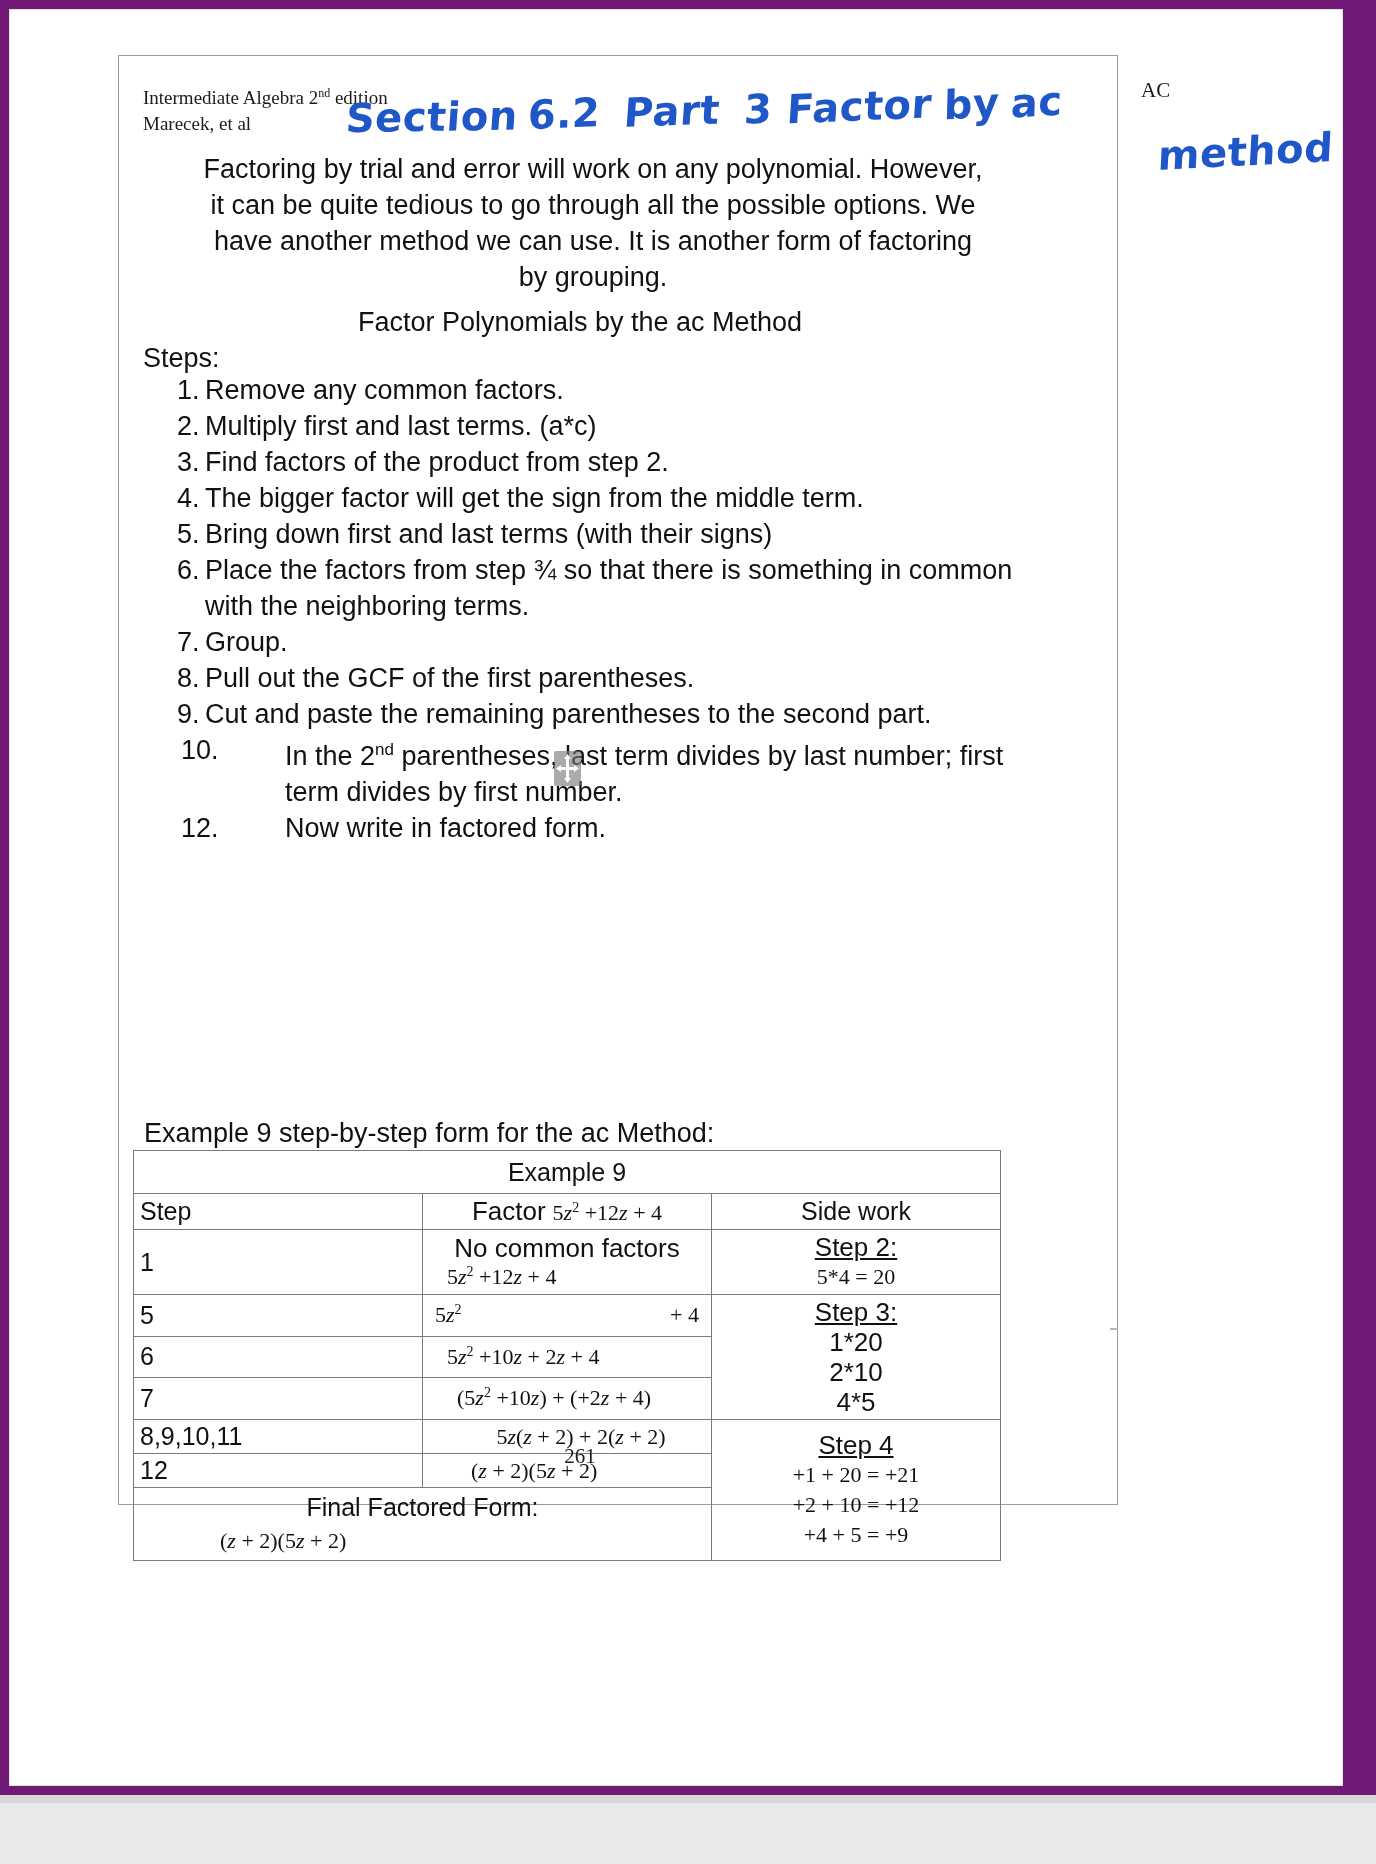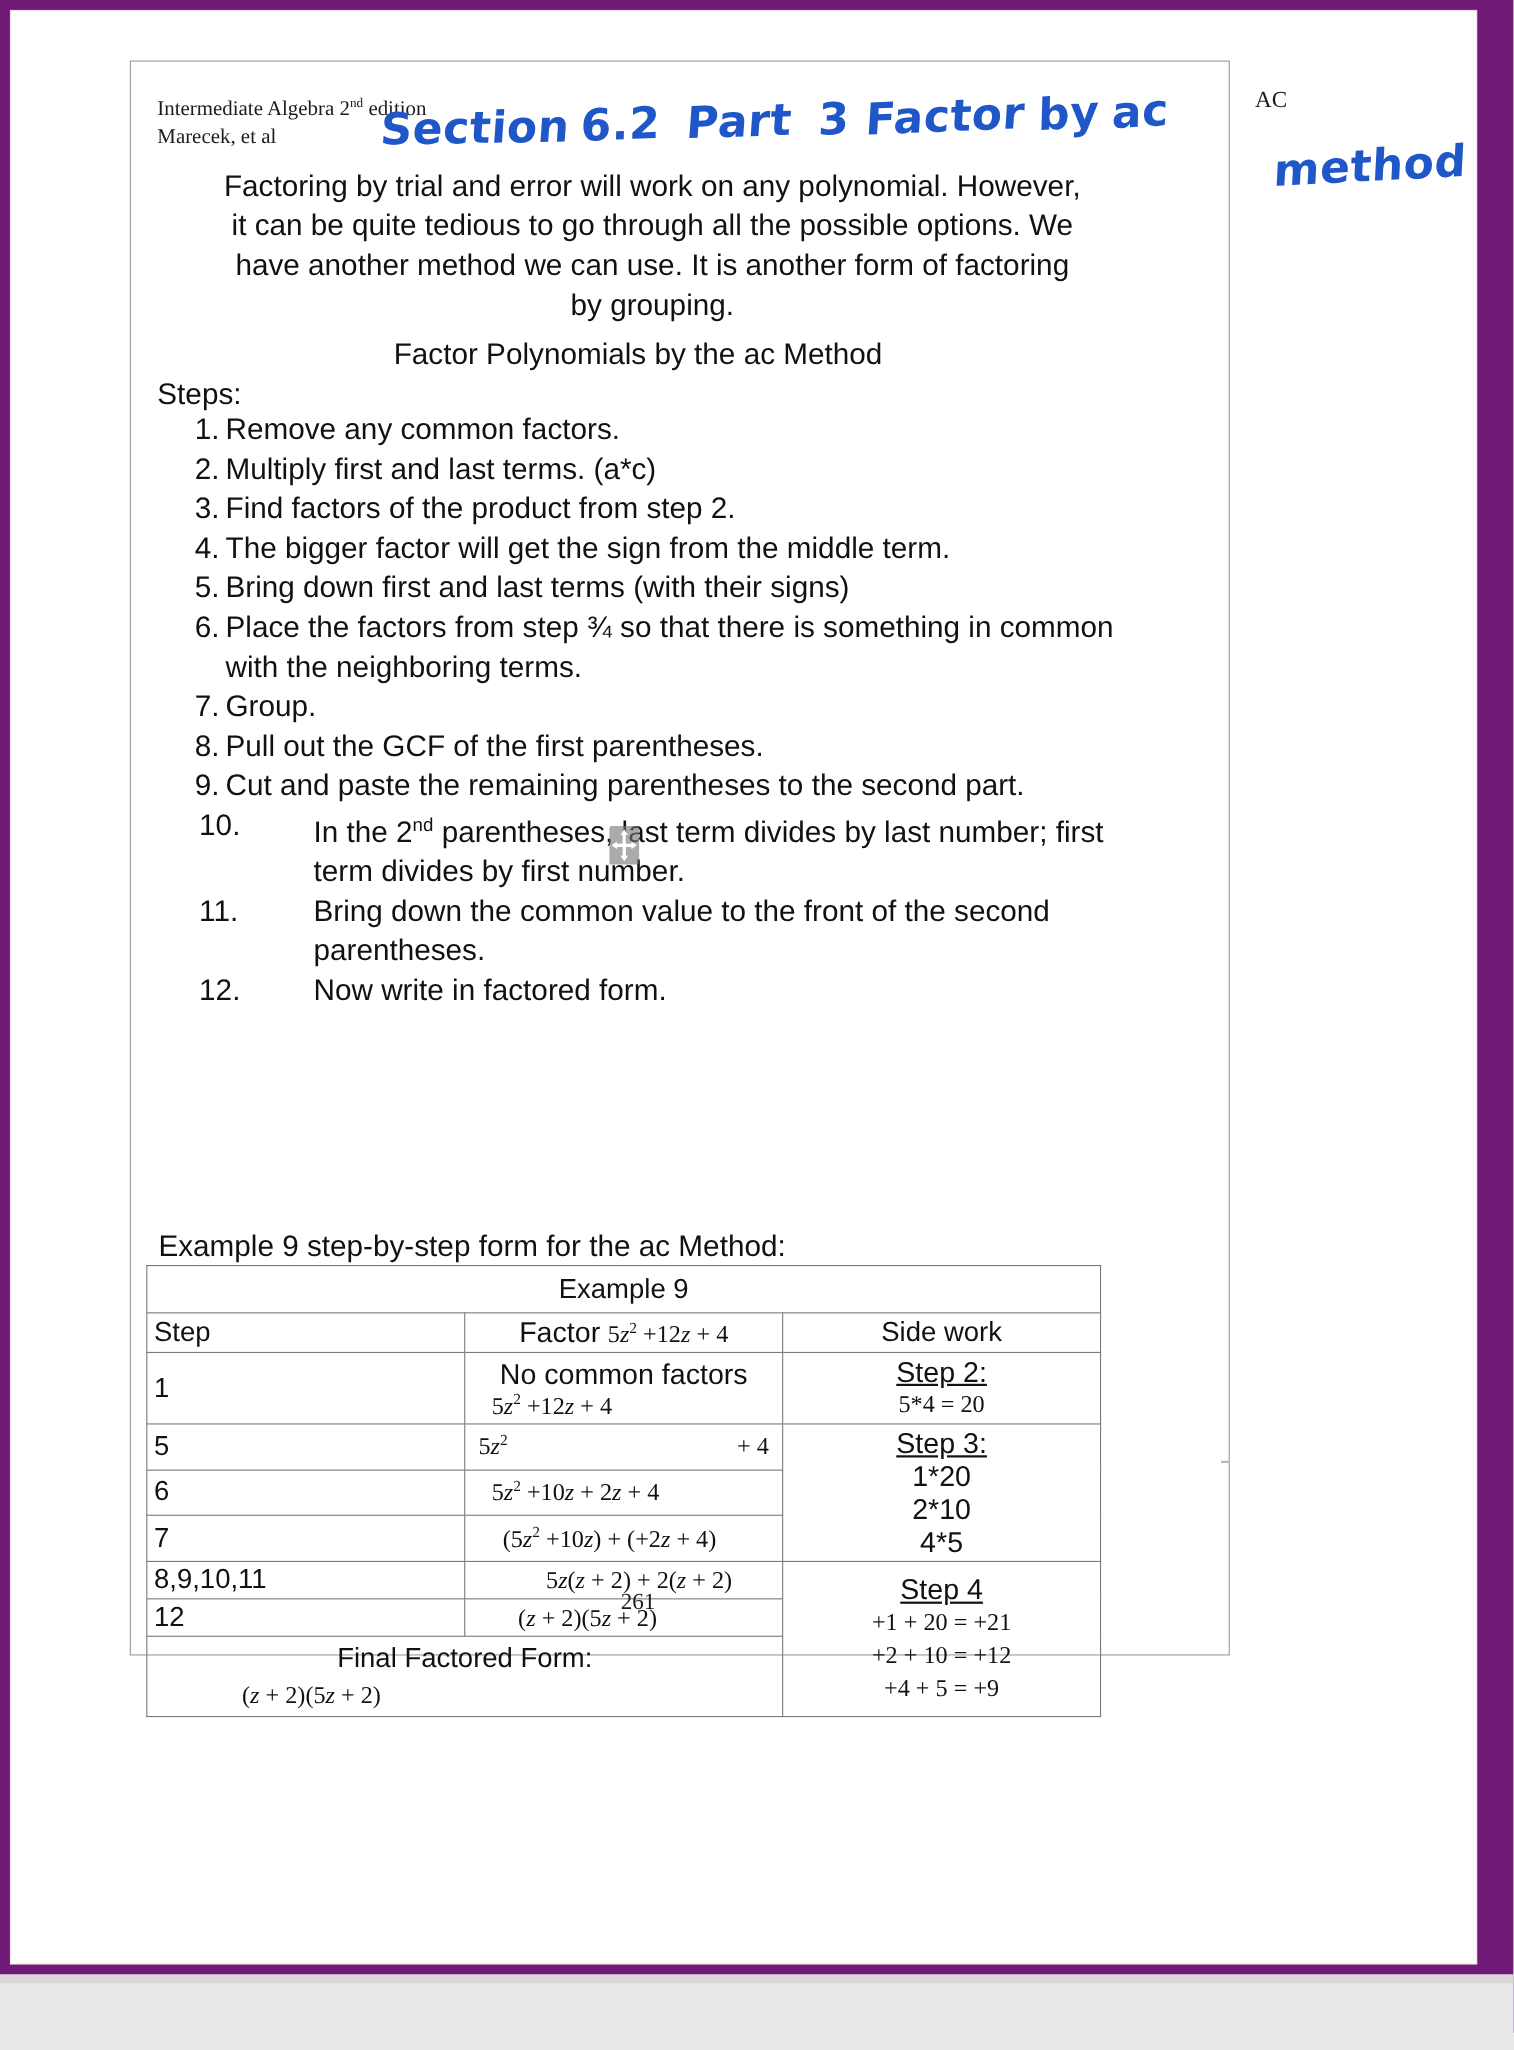--- a/index.html
+++ b/index.html
@@ -312,24 +312,20 @@
         </div>
       <div class="step-row narrow">
           <span class="num">9.</span>
           <span class="txt">Cut and paste the remaining parentheses to the second part.</span>
         </div>
       <div class="step-row wide">
           <span class="num">10.</span>
           <span class="txt">In the 2<sup>nd</sup> parentheses, last term divides by last number; first term divides by first number.</span>
         </div>
       <div class="step-row wide">
-          <span class="num">11.</span>
-          <span class="txt">Bring down the common value to the front of the second parentheses.</span>
-        </div>
-      <div class="step-row wide">
           <span class="num">12.</span>
           <span class="txt">Now write in factored form.</span>
         </div>
     </div>
 
     <div class="move-cursor">
       <svg width="27" height="35" viewBox="0 0 27 35" aria-hidden="true">
         <g fill="#ffffff">
           <rect x="12" y="6" width="3" height="23"></rect>
           <rect x="4" y="16" width="19" height="3"></rect>

